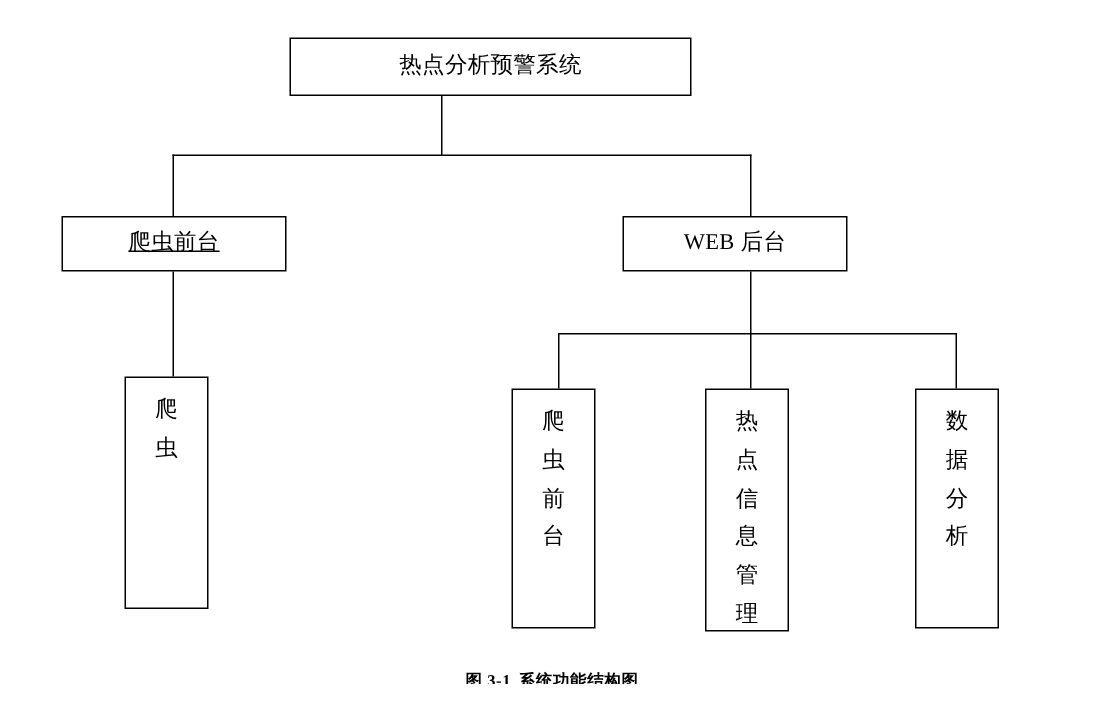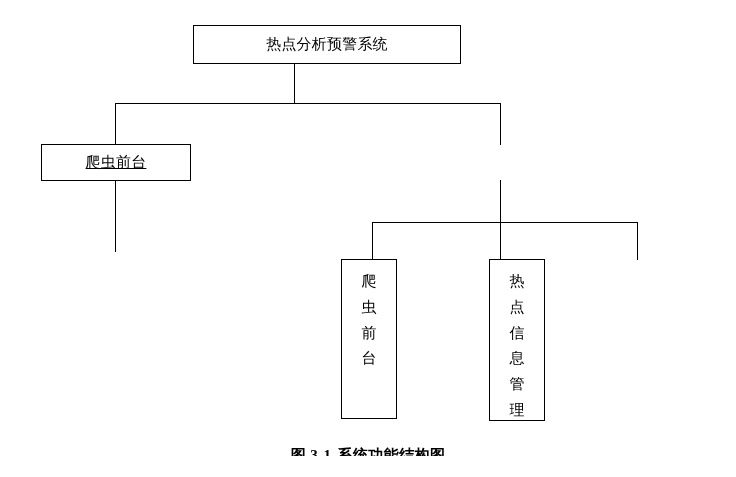--- a/index.html
+++ b/index.html
@@ -67,21 +67,21 @@
     letter-spacing: 0;
   }
 
   
   #caption {
     position: absolute;
     left: 0;
     top: 446px;
     width: 736px;
     text-align: center;
-    font-size: 15px;
+    font-size: 11px;
     font-weight: bold;
     letter-spacing: 0.4px;
   }
   #caption .cap-num { margin-right: 2px; }
 </style>
 </head>
 <body>
 
 <div id="canvas">
 
@@ -102,29 +102,38 @@
   <div class="line v-line" style="left:637px; top:222px; height:38px;"></div>
 
   <div class="node node-h" style="left:193px; top:25px; width:268px; height:39px;">
     <span class="node-label">热点分析预警系统</span>
   </div>
 
   <div class="node node-h" style="left:41px; top:144px; width:150px; height:37px;text-decoration:underline;">
     <span class="node-label">爬虫前台</span>
   </div>
 
+  <div class="node node-h" style="left:415px; top:144px; width:150px; height:37px;">
+    <span class="node-label">WEB 后台</span>
+  </div>
 
+  <div class="node node-v" style="left:83px; top:251px; width:56px; height:155px;">
+    <span class="node-label">爬虫</span>
+  </div>
 
   <div class="node node-v" style="left:341px; top:259px; width:56px; height:160px;">
     <span class="node-label">爬虫前台</span>
   </div>
 
-  <div class="node node-v" style="left:489px; top:259px; width:56px; height:162px;">
+  <div class="node node-v" style="left:470px; top:259px; width:56px; height:162px;">
     <span class="node-label">热点信息管理</span>
   </div>
 
+  <div class="node node-v" style="left:610px; top:259px; width:56px; height:160px;">
+    <span class="node-label">数据分析</span>
+  </div>
 
   <div id="caption">
     <span class="cap-num">图 3-1</span>
     <span>系统功能结构图</span>
   </div>
 
 </div>
 
 </body></html>

